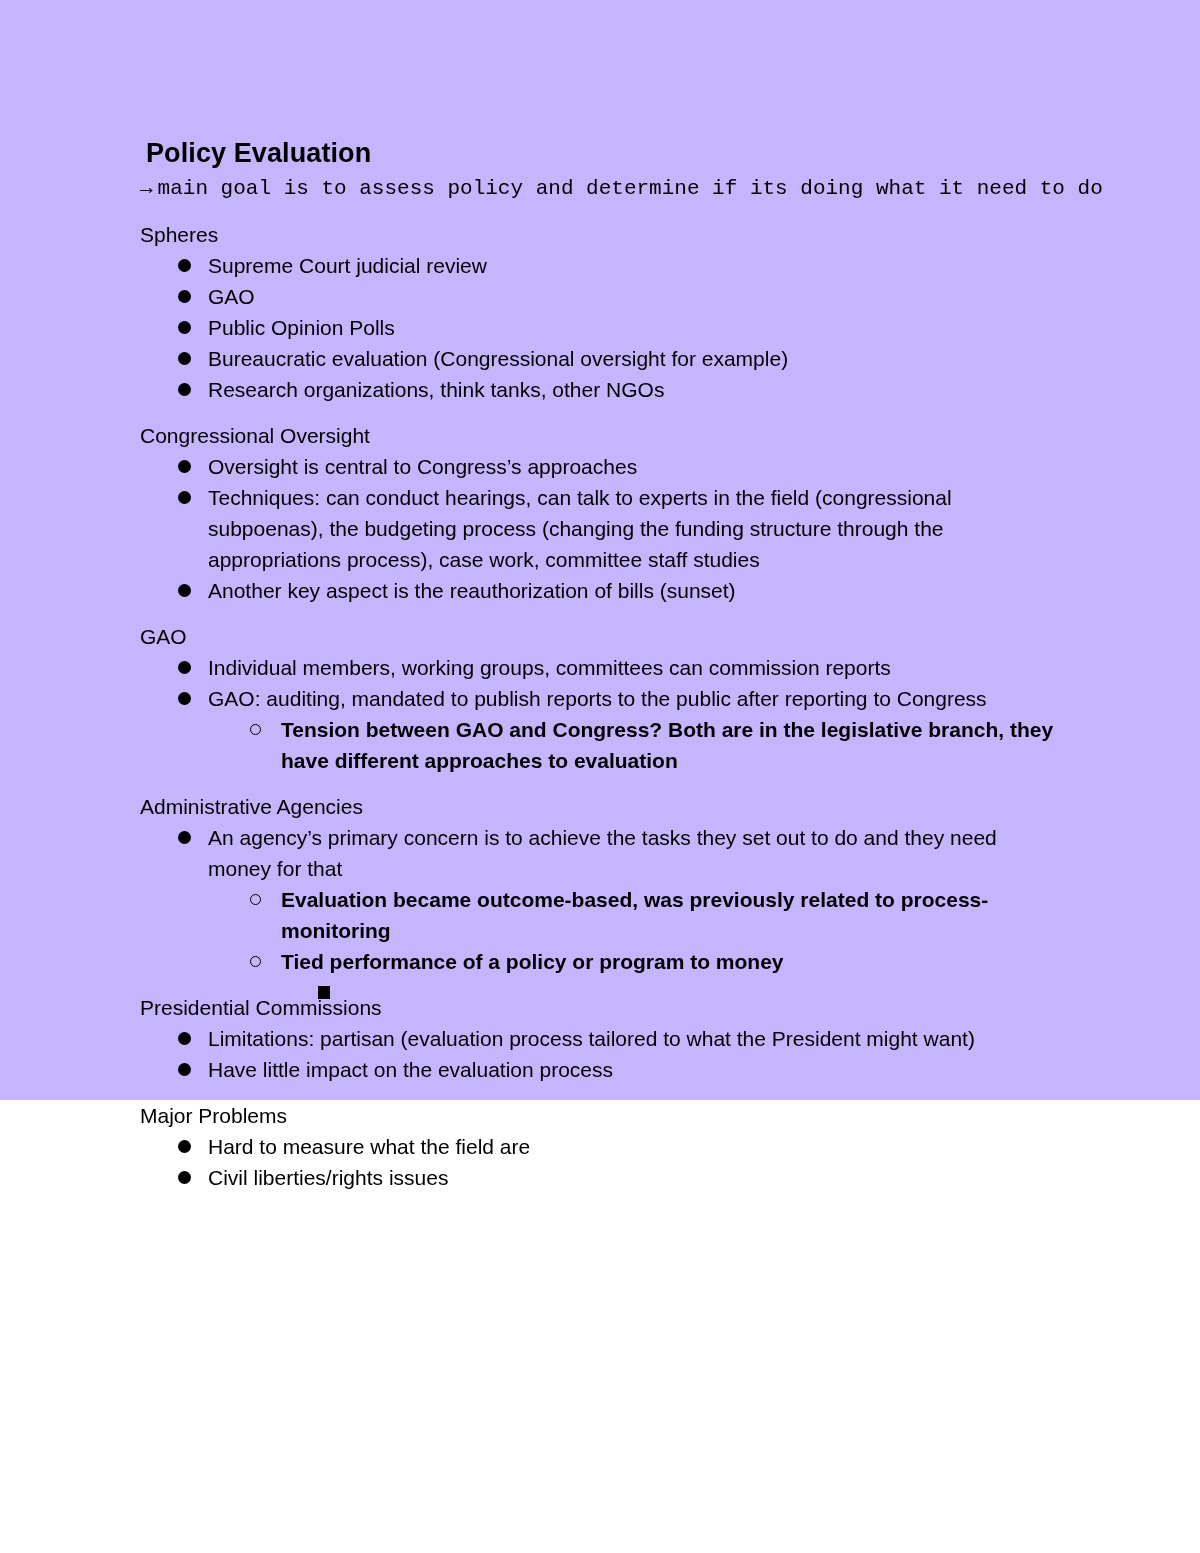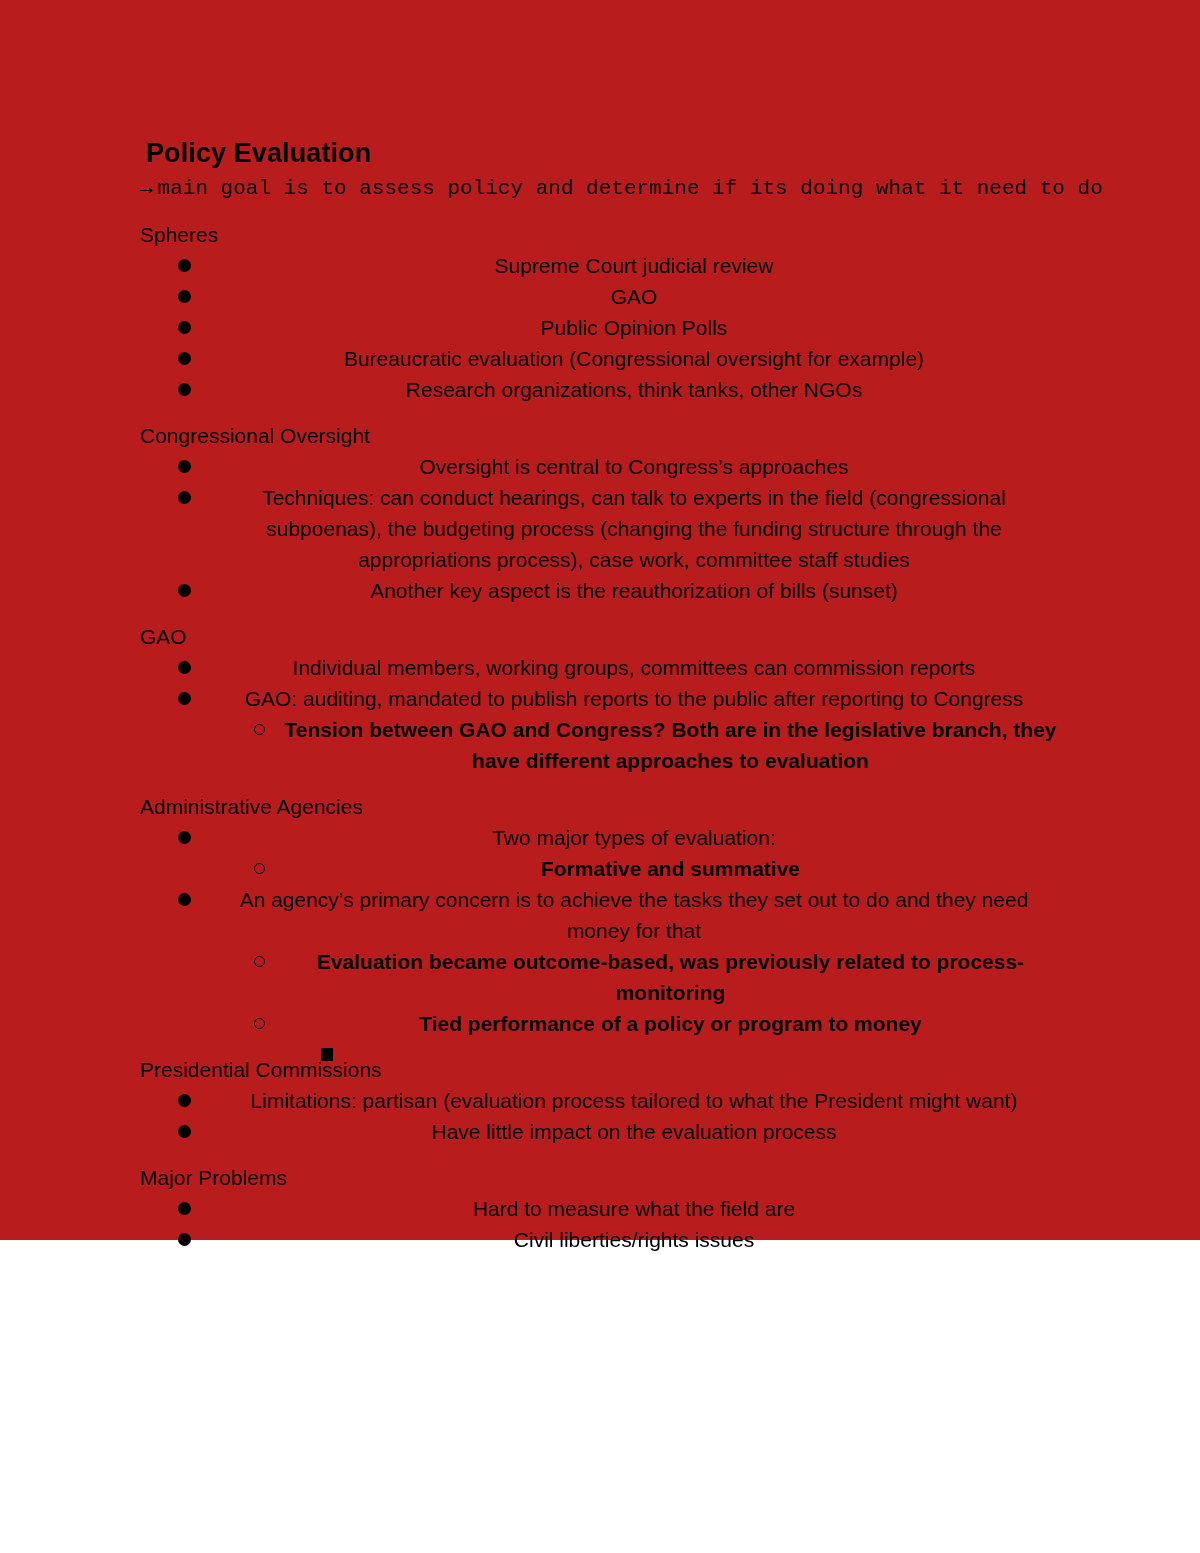--- a/index.html
+++ b/index.html
@@ -11,22 +11,22 @@
     width: 1200px;
     height: 1553px;
     font-family: "Liberation Sans", sans-serif;
     color: #000000;
     -webkit-font-smoothing: antialiased;
   }
 
   #page {
     position: relative;
     width: 1200px;
-    height: 1240px;
-    background: #b91c1c;
+    height: 1100px;
+    background: #c4b5fd;
     box-sizing: border-box;
     padding: 136px 140px 0 140px;
   }
 
   
   .doc-title {
     font-size: 27px;
     font-weight: bold;
     letter-spacing: 0.1px;
     line-height: 34px;
@@ -55,21 +55,20 @@
     margin: 0;
   }
 
   
   ul.level1,
   ul.level2,
   ul.level3 {
     list-style: none;
     margin: 0;
     padding: 0;
-    text-align: center;
   }
 
   li.bullet {
     position: relative;
     font-size: 21px;
     line-height: 31px;
     margin: 0;
   }
 
   
@@ -221,30 +220,20 @@
                 <span class="marker"><span class="circle"></span></span>
                 <span class="bullet-text">Tension between GAO and Congress? Both are in the legislative branch, they have different approaches to evaluation</span>
               </li>
             </ul>
           </li>
         </ul>
       </div>
       <div class="section">
         <p class="section-heading">Administrative Agencies</p>
         <ul class="level1">
-          <li class="bullet l1">
-            <span class="marker"><span class="disc"></span></span>
-            <span class="bullet-text">Two major types of evaluation:</span>
-            <ul class="level2">
-              <li class="bullet l2">
-                <span class="marker"><span class="circle"></span></span>
-                <span class="bullet-text">Formative and summative</span>
-              </li>
-            </ul>
-          </li>
           <li class="bullet l1">
             <span class="marker"><span class="disc"></span></span>
             <span class="bullet-text">An agency’s primary concern is to achieve the tasks they set out to do and they need money for that</span>
             <ul class="level2">
               <li class="bullet l2">
                 <span class="marker"><span class="circle"></span></span>
                 <span class="bullet-text">Evaluation became outcome-based, was previously related to process-monitoring</span>
               </li>
               <li class="bullet l2">
                 <span class="marker"><span class="circle"></span></span>

